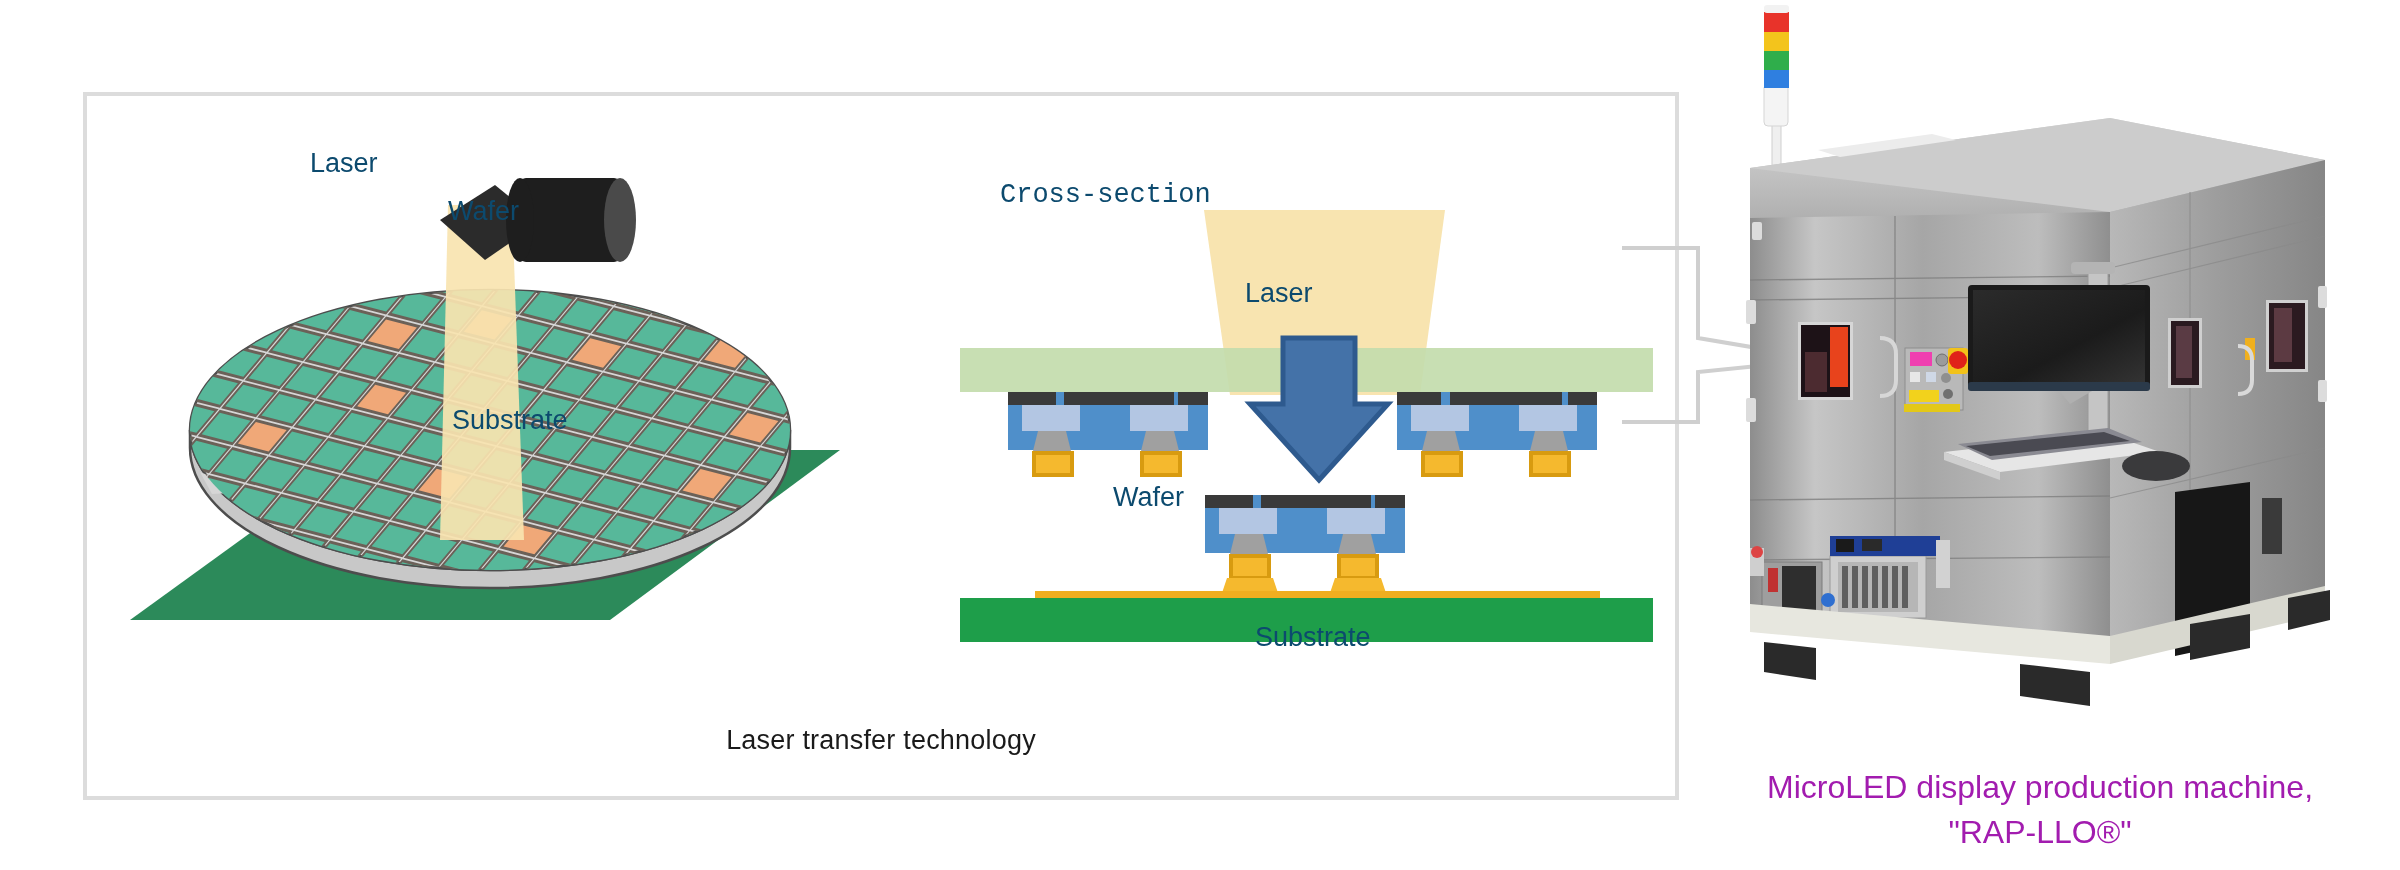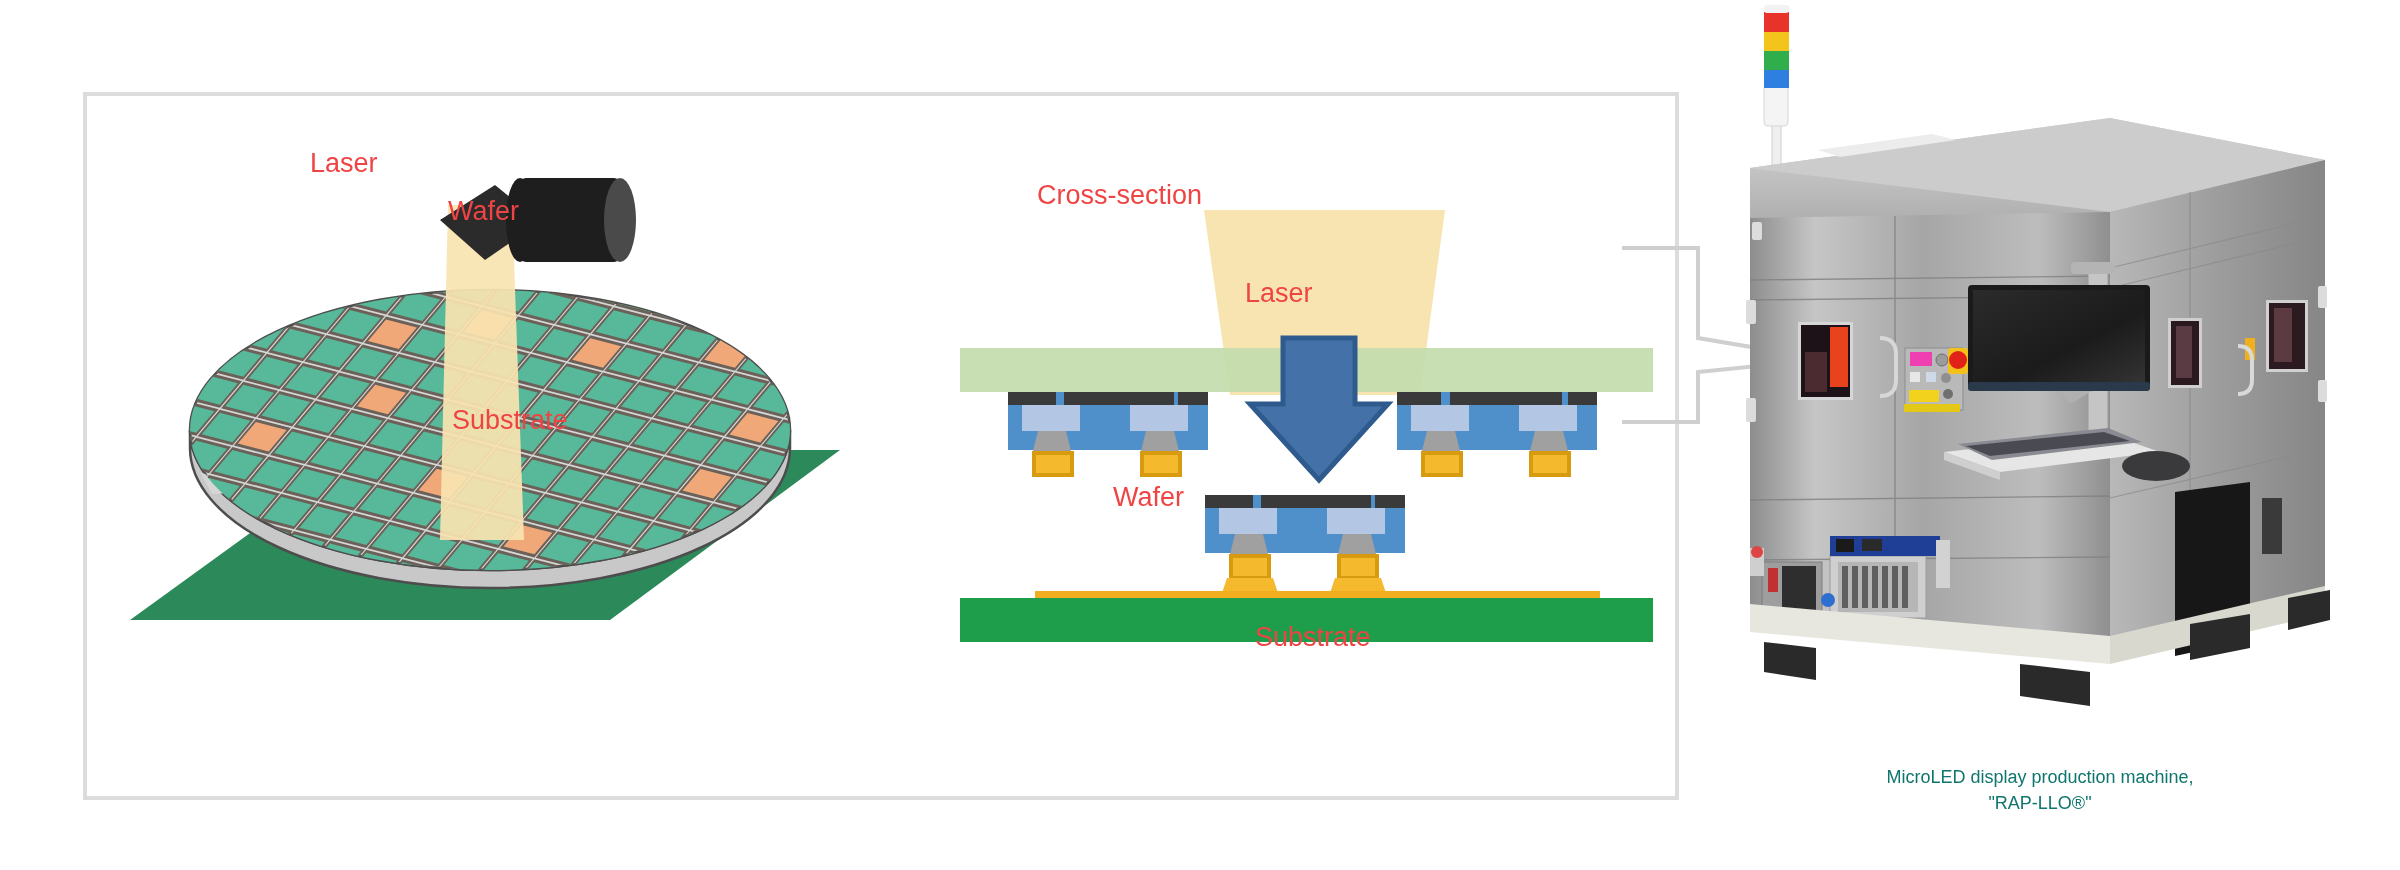--- a/index.html
+++ b/index.html
@@ -41,21 +41,21 @@
     text-align: center;
     font-size: 27px;
     color: #1a1a1a;
     letter-spacing: 0.2px;
   }
 
   
   .lbl {
     position: absolute;
     font-size: 27px;
-    color: #ef4444;
+    color: #0c4a6e;
     white-space: nowrap;
   }
 
   
   .wafer-wrap {
     position: absolute;
     left: 100px;
     top: 100px;
     width: 820px;
     height: 600px;
@@ -77,23 +77,23 @@
     top: 0px;
     width: 710px;
     height: 770px;
   }
   .machine-caption {
     position: absolute;
     left: 1690px;
     top: 765px;
     width: 700px;
     text-align: center;
-    font-size: 18px;
+    font-size: 32px;
     line-height: 1.42;
-    color: #0f766e;
+    color: #a21caf;
   }
   .machine-caption .l2 { display: block; }
 
   
   .leader {
     position: absolute;
     left: 1620px;
     top: 240px;
     width: 300px;
     height: 200px;
@@ -427,21 +427,21 @@
         <polygon points="267,428 313,428 319,446 261,446" fill="#f5b92e"></polygon>
         <polygon points="375,428 421,428 427,446 369,446" fill="#f5b92e"></polygon>
       </g>
 
       <rect x="75" y="441" width="565" height="7" fill="#f0ae20"></rect>
 
       <rect x="-7" y="448" width="700" height="44" fill="#1e9e4a"></rect>
     </svg>
   </div>
 
-  <div class="lbl" style="left:1037px; top:180px;">Cross-section</div>
+  <div class="lbl" style="left:1000px; top:180px;font-family:Liberation Mono, monospace;">Cross-section</div>
   <div class="lbl" style="left:1245px; top:278px;">Laser</div>
   <div class="lbl" style="left:1113px; top:482px;">Wafer</div>
   <div class="lbl" style="left:1255px; top:622px;">Substrate</div>
 
   <div class="leader">
     <svg width="300" height="200" viewBox="0 0 300 200" xmlns="http://www.w3.org/2000/svg">
       <polyline points="2,8 78,8 78,98 196,118" fill="none" stroke="#cfcfcf" stroke-width="4"></polyline>
       <polyline points="2,182 78,182 78,132 196,120" fill="none" stroke="#cfcfcf" stroke-width="4"></polyline>
     </svg>
   </div>
@@ -608,19 +608,20 @@
       <g fill="#dcdcdc">
         <rect x="56" y="300" width="10" height="24" rx="2"></rect>
         <rect x="56" y="398" width="10" height="24" rx="2"></rect>
         <rect x="62" y="222" width="10" height="18" rx="2"></rect>
         <rect x="628" y="286" width="9" height="22" rx="2"></rect>
         <rect x="628" y="380" width="9" height="22" rx="2"></rect>
       </g>
     </svg>
   </div>
 
+  <div class="panel-caption" style="left:83px;">Laser transfer technology</div>
 
   <div class="machine-caption">
     <span>MicroLED display production machine,</span>
     <span class="l2">"RAP-LLO®"</span>
   </div>
 
 </div>
 
 </body></html>

